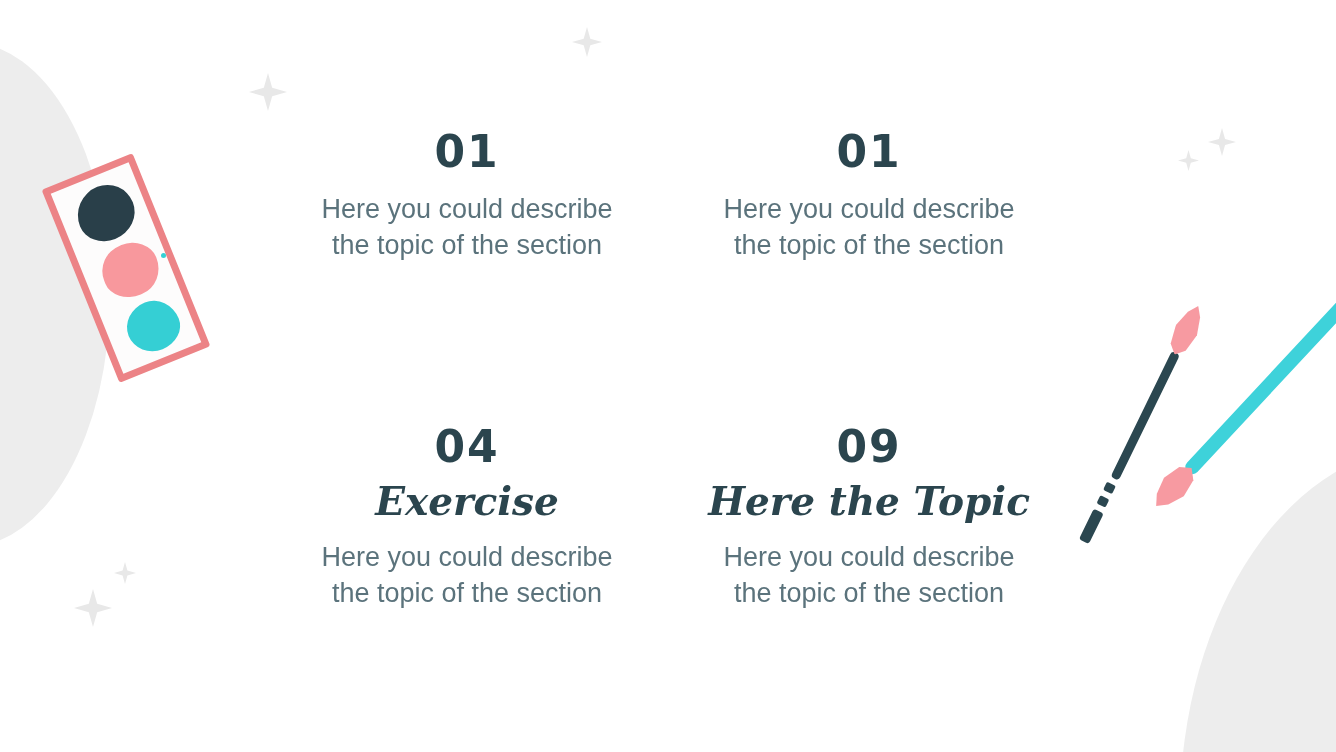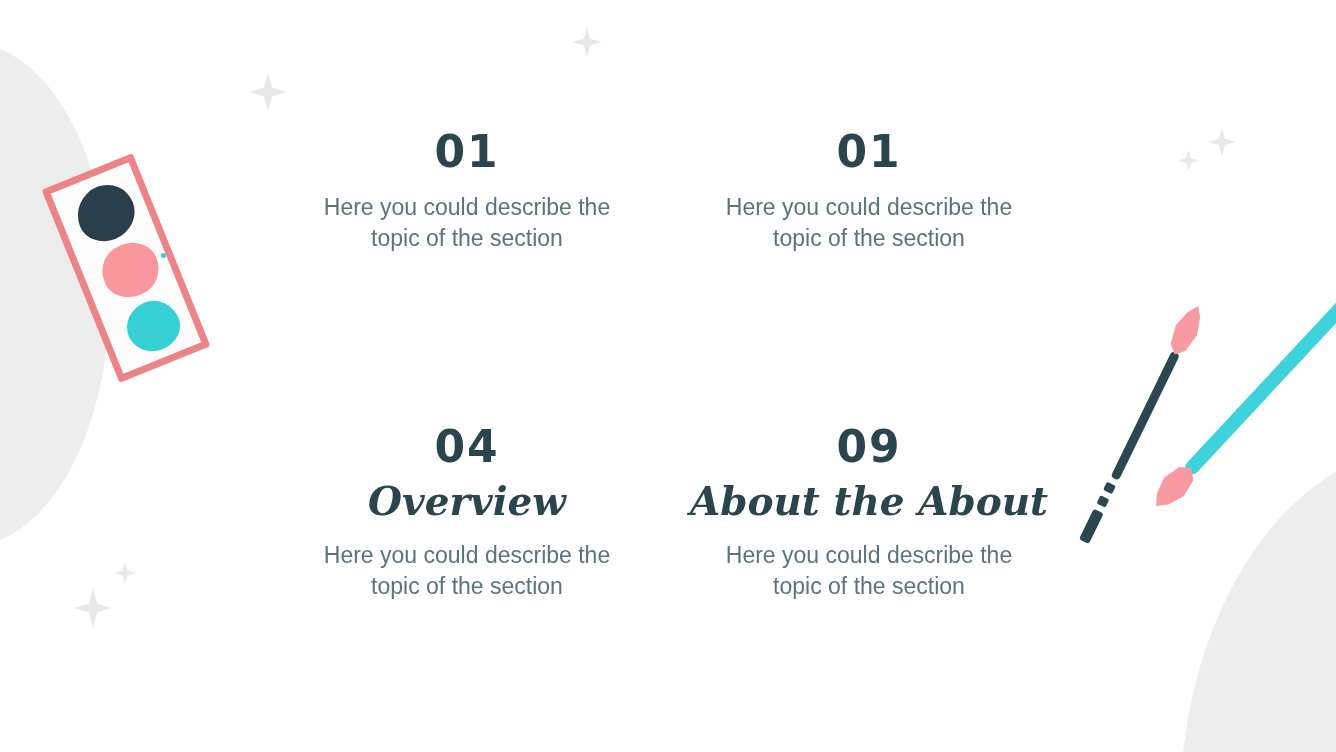--- a/index.html
+++ b/index.html
@@ -72,21 +72,21 @@
     font-size:44px;line-height:1.1;letter-spacing:2px;
     color:var(--heading,#2b454e);
   }
   .sec-title{
     font-family:"DejaVu Serif",serif;font-style:italic;font-weight:bold;
     font-size:39px;line-height:1.15;margin:8px 0 0 0;
     color:var(--heading,#2b454e);
   }
   .sec-desc{
     font-family:"Liberation Sans",sans-serif;
-    font-size:23px;line-height:1.33;max-width:308px;margin:16px 0 0 0;
+    font-size:27px;line-height:1.33;max-width:308px;margin:16px 0 0 0;
     color:var(--body_text,#5b737c);
   }
 </style>
 </head>
 <body>
 
 <div class="slide">
 
   <div class="blob blob-tl"></div>
   <div class="blob blob-br"></div>
@@ -125,24 +125,24 @@
       <p class="sec-desc">Here you could describe the topic of the section</p>
     </section>
 
     <section class="toc-cell">
       <div class="sec-number">01</div>
       <p class="sec-desc">Here you could describe the topic of the section</p>
     </section>
 
     <section class="toc-cell">
       <div class="sec-number">04</div>
-      <h2 class="sec-title">Overview</h2>
+      <h2 class="sec-title">Exercise</h2>
       <p class="sec-desc">Here you could describe the topic of the section</p>
     </section>
 
     <section class="toc-cell">
       <div class="sec-number">09</div>
-      <h2 class="sec-title">About the About</h2>
+      <h2 class="sec-title">Here the Topic</h2>
       <p class="sec-desc">Here you could describe the topic of the section</p>
     </section>
 
   </div>
 </div>
 
 </body></html>

